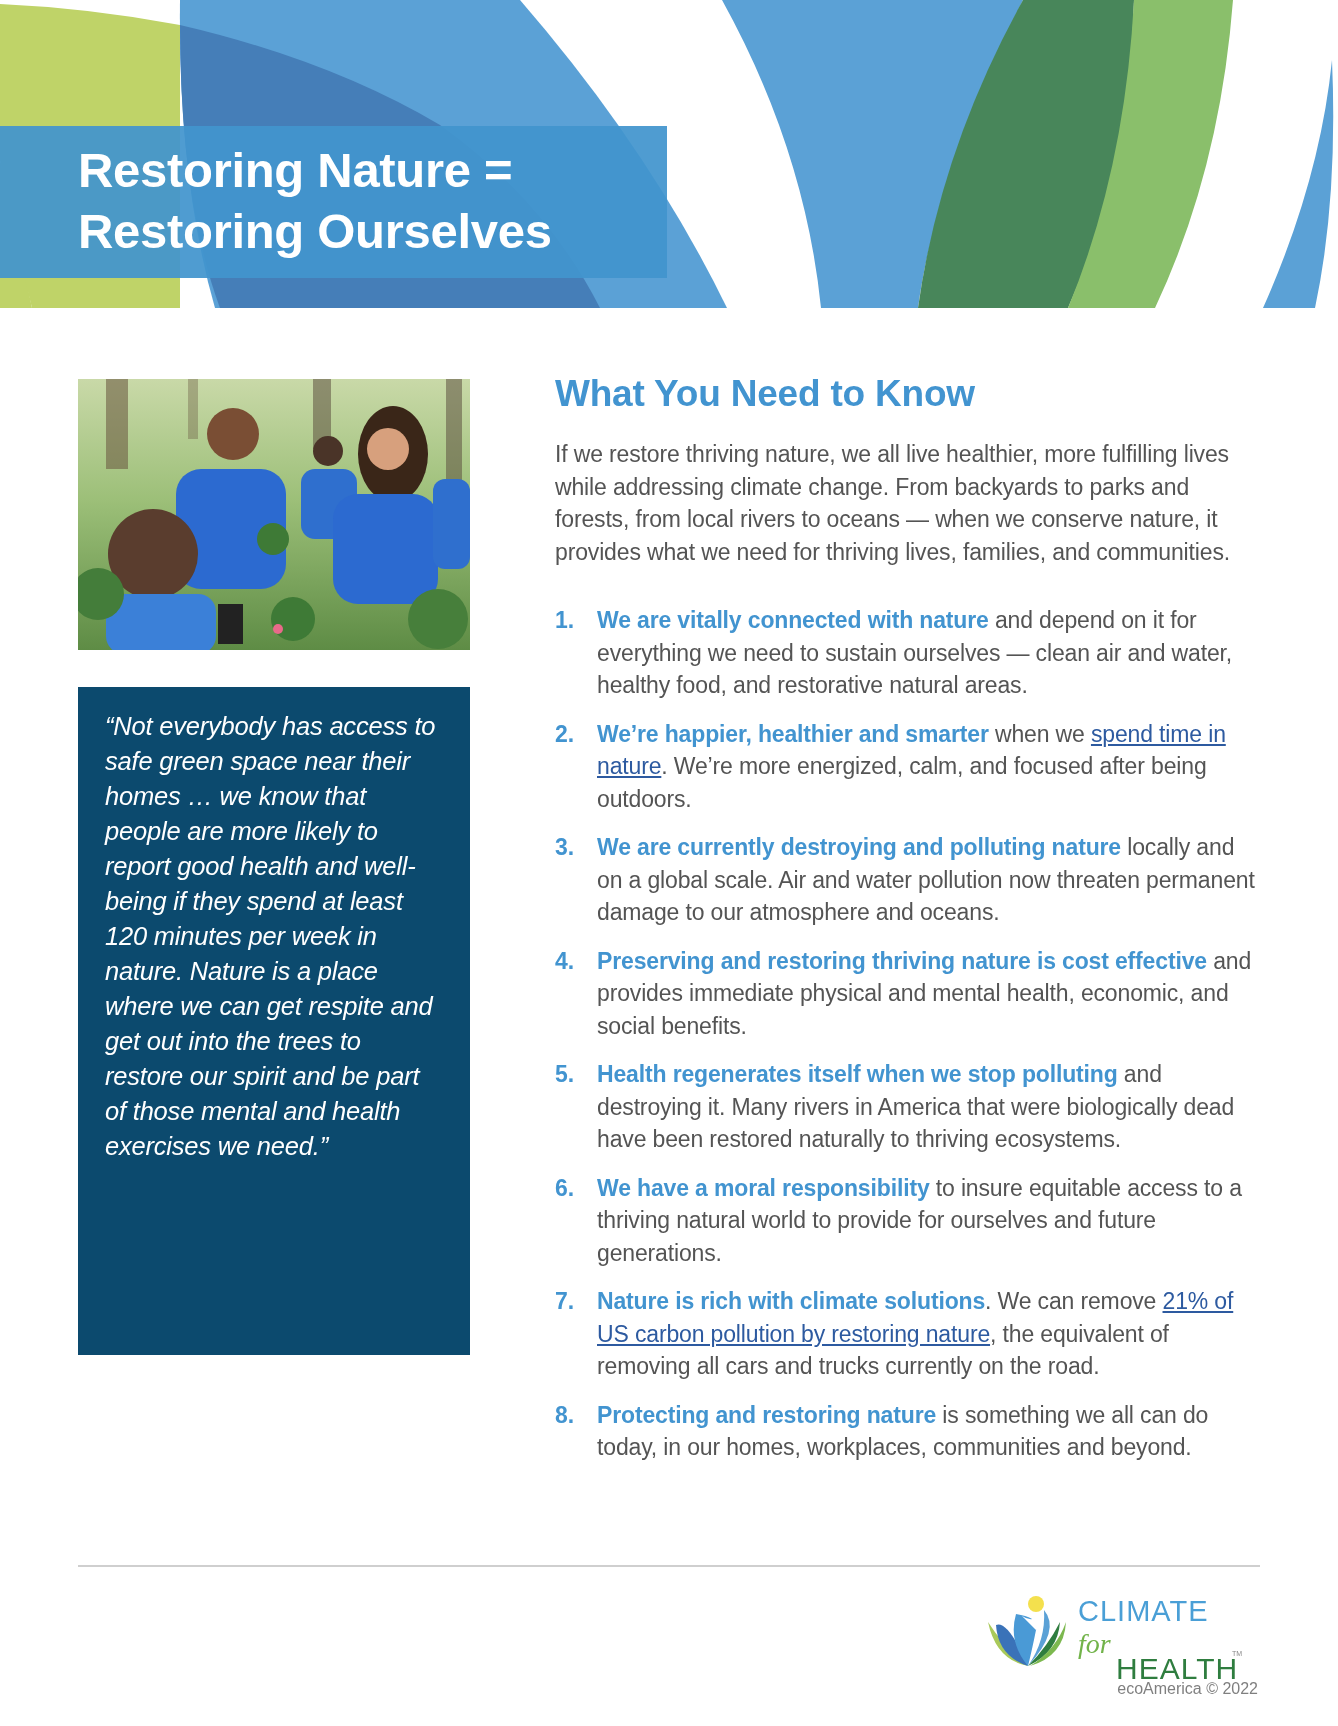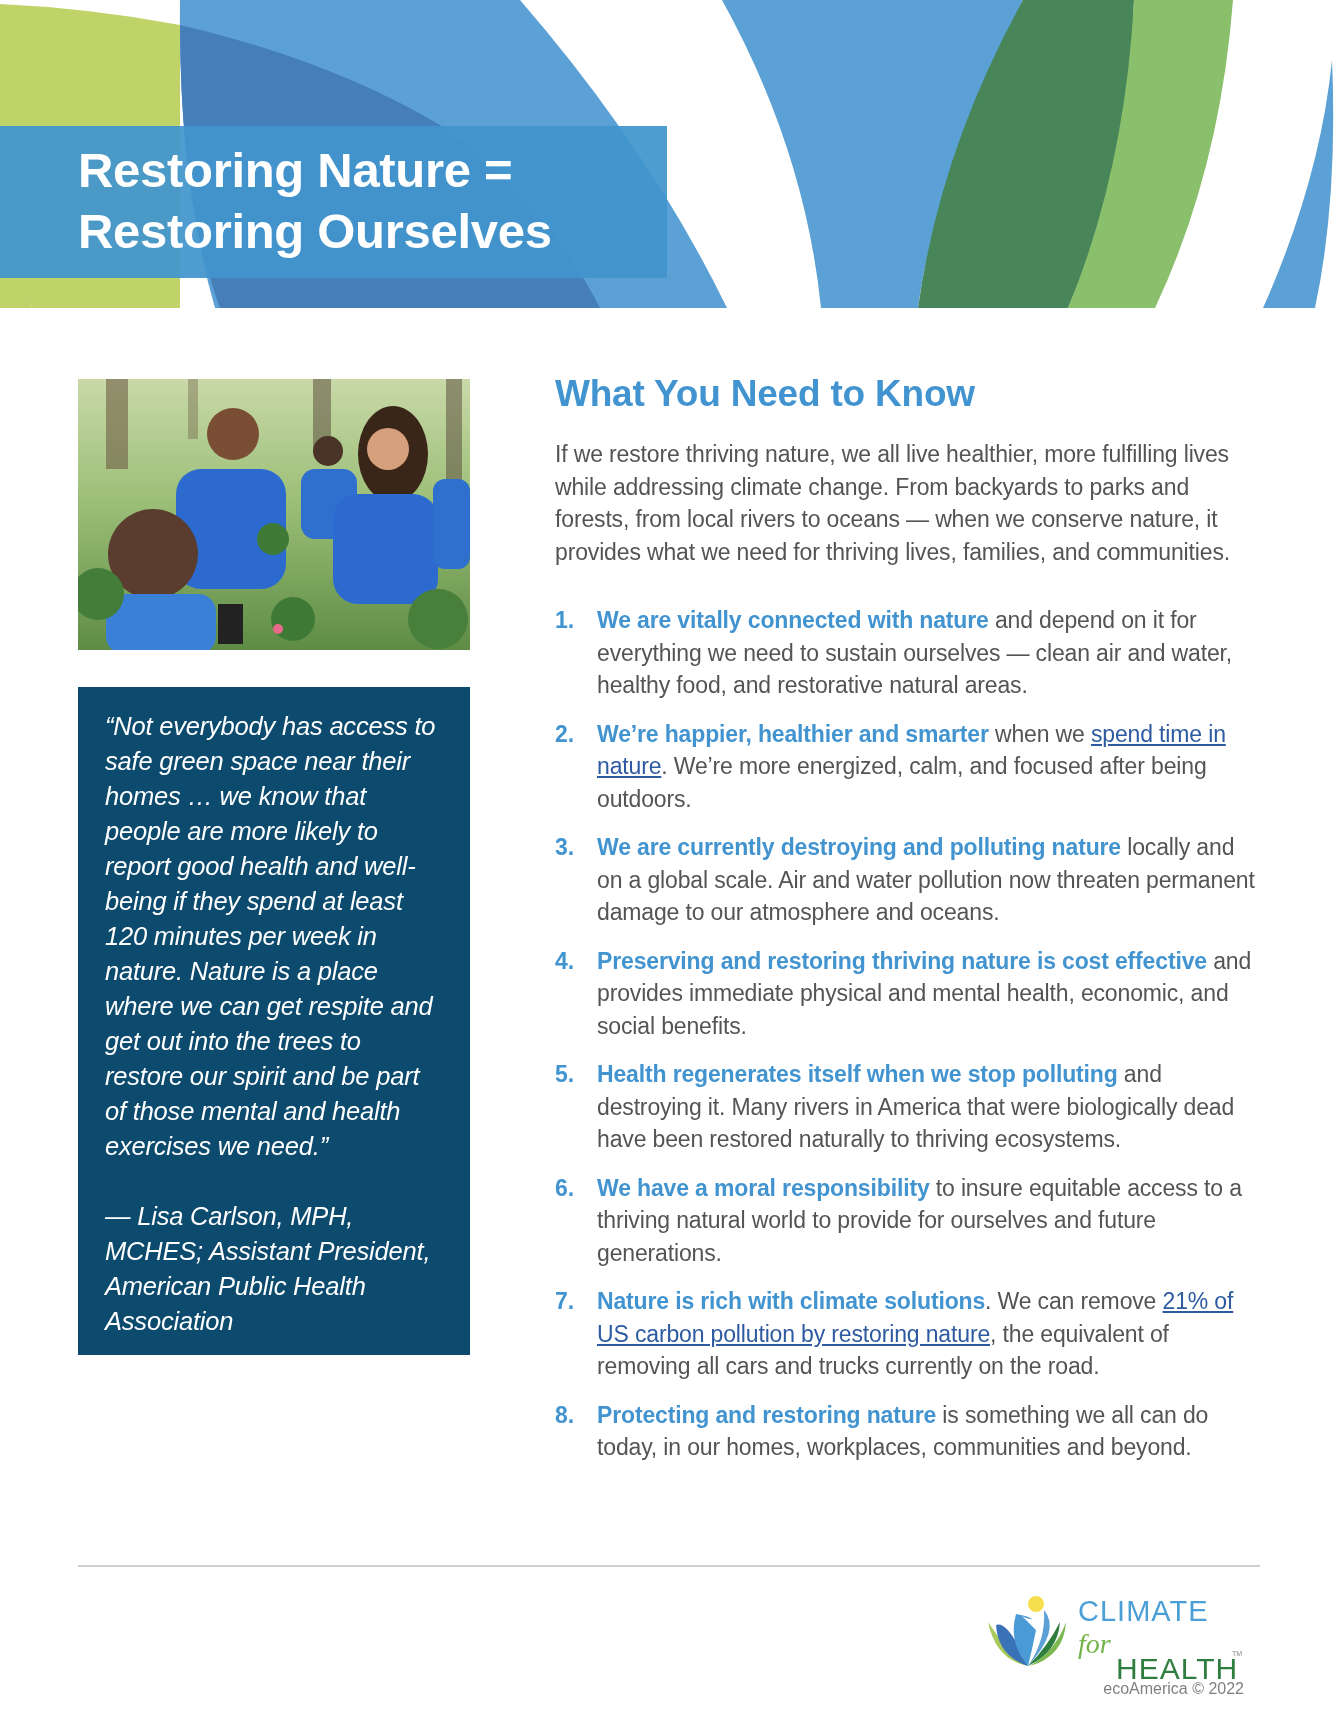--- a/index.html
+++ b/index.html
@@ -20,21 +20,21 @@
   ol.points li { position: relative; padding-left: 42px; color: #545454; font-size: 23px; line-height: 32.5px; margin-bottom: 16px; letter-spacing: -0.15px; }
   .num { position: absolute; left: 0; top: 0; color: #4294d0; font-weight: bold; }
   .lead { color: #4294d0; font-weight: bold; }
   a.lnk { color: #2d5aa0; text-decoration: underline; }
   .divider { position: absolute; left: 78px; top: 1565px; width: 1182px; height: 2px; background: #cfcfcf; }
   .logo { position: absolute; left: 986px; top: 1590px; width: 260px; height: 80px; }
   .logo-climate { position: absolute; left: 92px; top: 6px; color: #4a9fd6; font-size: 29px; letter-spacing: 1px; line-height: 30px; }
   .logo-for { position: absolute; left: 92px; top: 37px; color: #72b34a; font-style: italic; font-size: 28px; line-height: 34px; font-family: "Liberation Serif", serif; }
   .logo-health { position: absolute; left: 130px; top: 38px; color: #2f7d3f; font-size: 30px; letter-spacing: 1px; line-height: 34px; margin-top: 24px; }
   .logo-tm { position: absolute; left: 246px; top: 60px; color: #888; font-size: 7px; }
-  .copyright { position: absolute; right: 94px; top: 1680px; color: #7f7f7f; font-size: 16px; }
+  .copyright { position: absolute; right: 80px; top: 1680px; color: #7f7f7f; font-size: 16px; }
 </style>
 </head>
 <body>
 
 <div class="banner">
   <svg width="1338" height="308" viewBox="0 0 1338 308">
 
     <path d="M0,0 L0,308 L32,308 Q10,200 0,160 Z" fill="#bfd368"></path>
     <path d="M0,4 Q90,8 180,25 L180,308 L32,308 Q12,230 0,160 Z" fill="#bfd368"></path>
 
@@ -89,21 +89,20 @@
     <circle cx="215" cy="240" r="22" fill="#3e7a36"></circle>
     <circle cx="20" cy="215" r="26" fill="#447d3a"></circle>
     <circle cx="360" cy="240" r="30" fill="#477f3b"></circle>
     <circle cx="200" cy="250" r="5" fill="#e86a8a"></circle>
     <rect x="140" y="225" width="25" height="40" fill="#222"></rect>
   </svg>
 </div>
 
 <div class="quote-box">
   <div class="quote-text">“Not everybody has access to safe green space near their homes … we know that people are more likely to report good health and well-being if they spend at least 120 minutes per week in nature. Nature is a place where we can get respite and get out into the trees to restore our spirit and be part of those mental and health exercises we need.”</div>
-  <div class="quote-attrib">— Lisa Carlson, MPH, MCHES; Assistant President, American Public Health Association</div>
 </div>
 
 <div class="main">
   <h2 class="heading">What You Need to Know</h2>
   <p class="intro">If we restore thriving nature, we all live healthier, more fulfilling lives while addressing climate change. From backyards to parks and forests, from local rivers to oceans — when we conserve nature, it provides what we need for thriving lives, families, and communities.</p>
   <ol class="points">
     <li>
       <span class="num">1.</span>
       <span class="lead">We are vitally connected with nature</span><span> and depend on it for everything we need to sustain ourselves — clean air and water, healthy food, and restorative natural areas.</span>
     </li>

